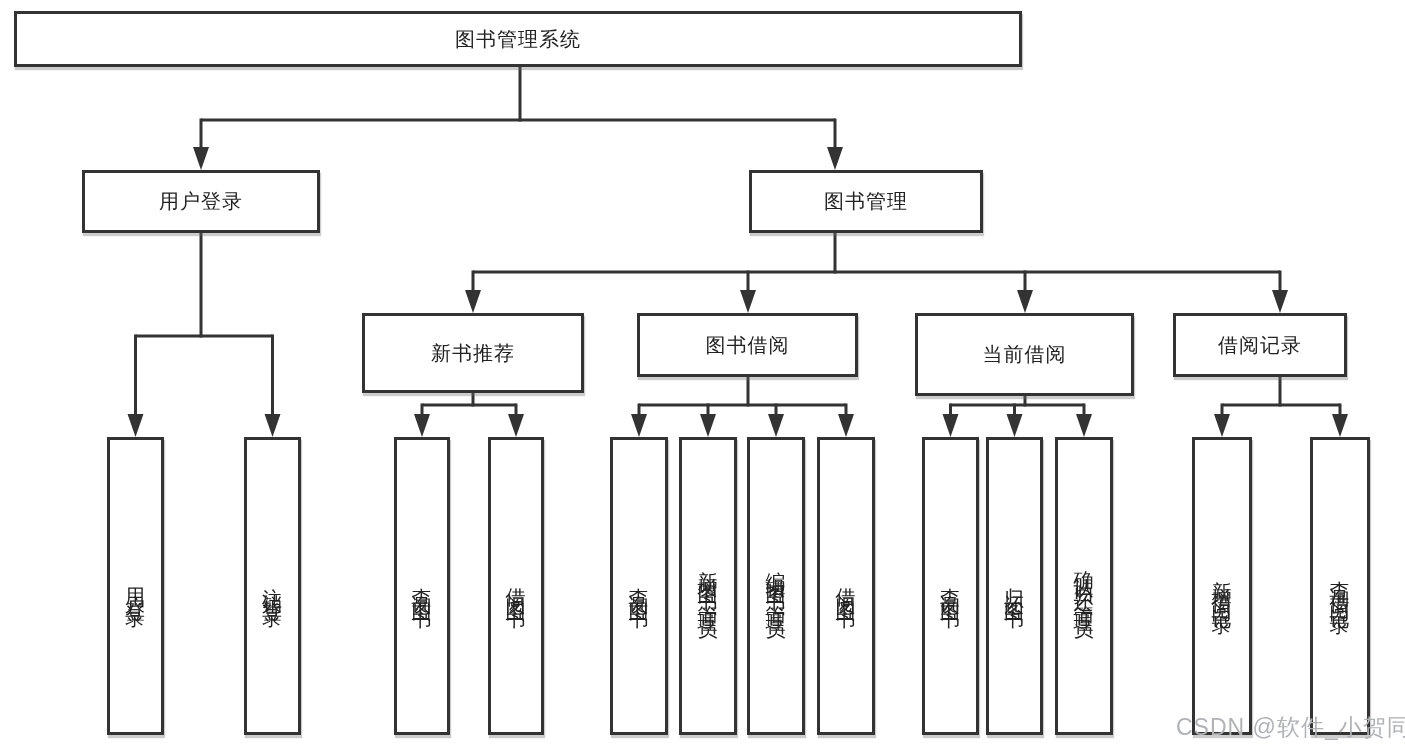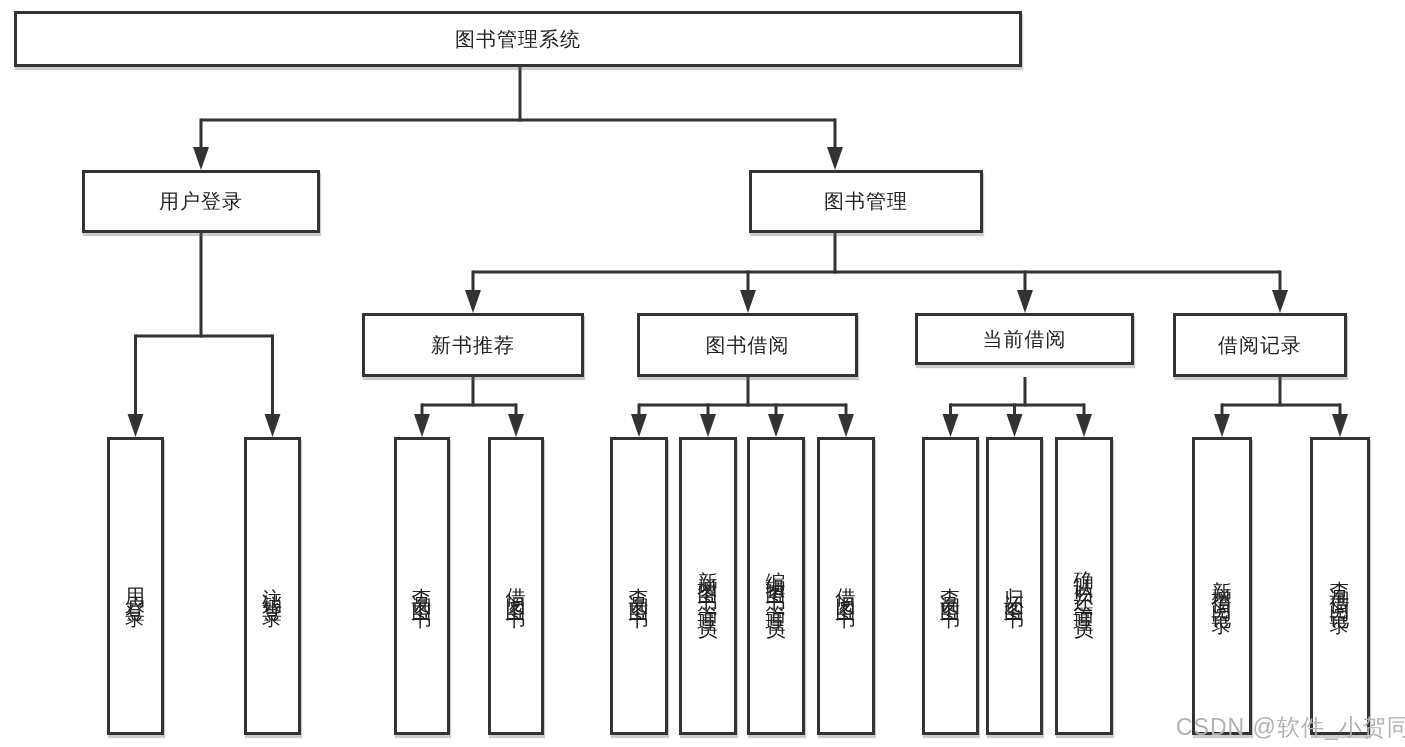--- a/index.html
+++ b/index.html
@@ -118,27 +118,27 @@
     <span>图书管理系统</span>
   </div>
 
   <div class="node hbox" style="left:82px;top:170px;width:238px;height:63px;">
     <span>用户登录</span>
   </div>
   <div class="node hbox" style="left:718px;top:170px;width:234px;height:63px;margin-left:31px;">
     <span>图书管理</span>
   </div>
 
-  <div class="node hbox" style="left:362px;top:313px;width:222px;height:64px;font-family:Liberation Mono, monospace;">
+  <div class="node hbox" style="left:362px;top:313px;width:222px;height:80px;font-family:Liberation Mono, monospace;">
     <span>新书推荐</span>
   </div>
   <div class="node hbox" style="left:637px;top:313px;width:221px;height:64px;">
     <span>图书借阅</span>
   </div>
-  <div class="node hbox" style="left:915px;top:313px;width:219px;height:52px;">
+  <div class="node hbox" style="left:915px;top:313px;width:219px;height:83px;">
     <span>当前借阅</span>
   </div>
   <div class="node hbox" style="left:1173px;top:313px;width:174px;height:64px;">
     <span>借阅记录</span>
   </div>
 
   <div class="node vbox" style="left:107px;top:437px;width:57px;height:298px;">
     <span>用户登录</span>
   </div>
   <div class="node vbox" style="left:244px;top:437px;width:57px;height:298px;">

